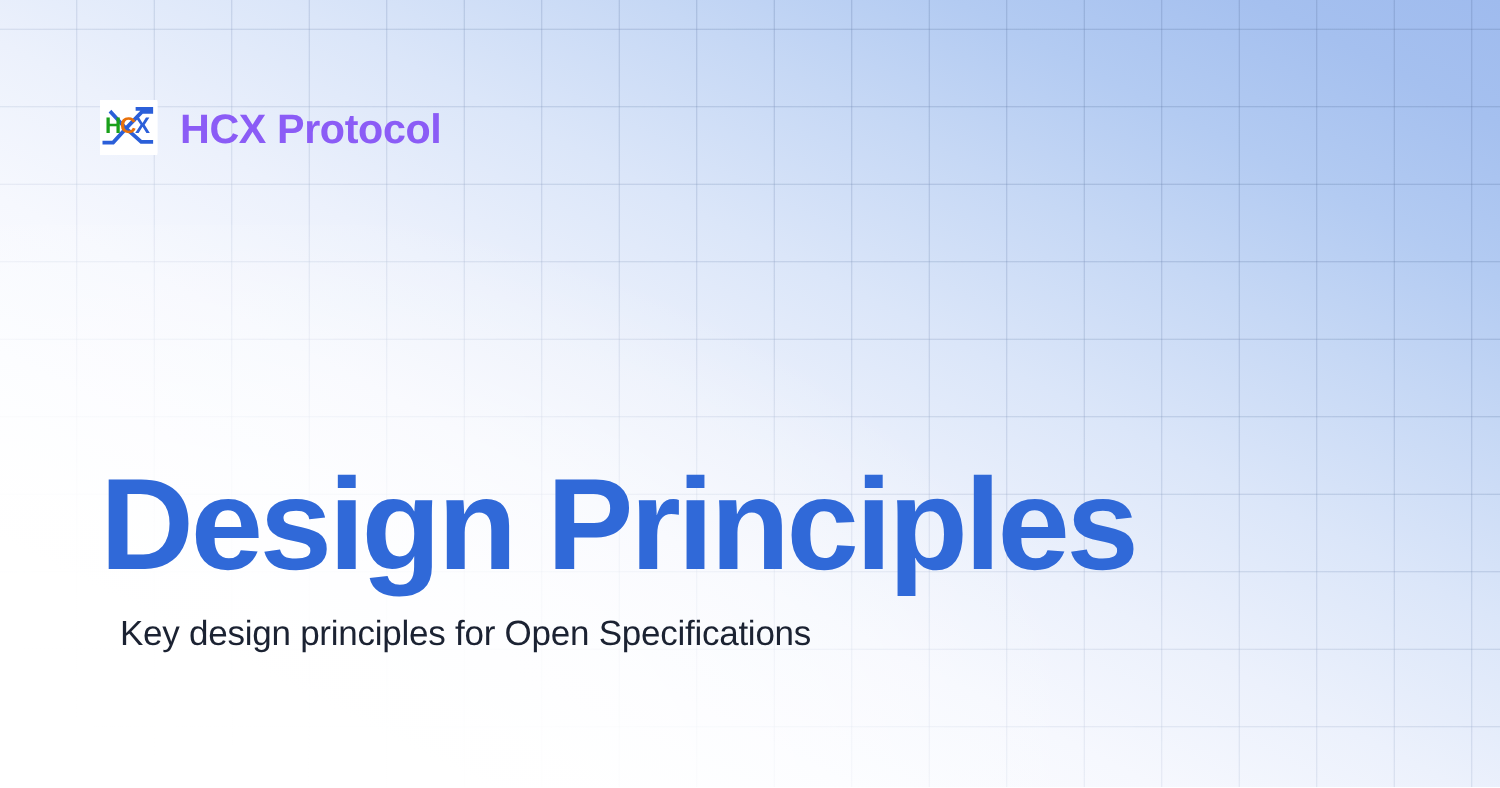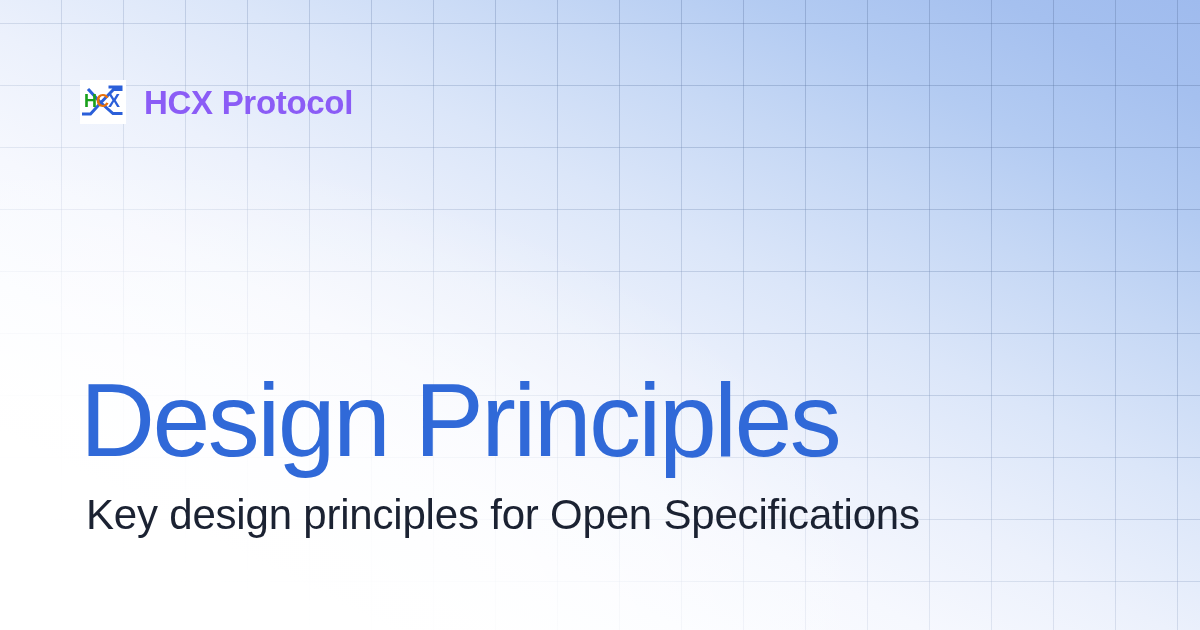--- a/index.html
+++ b/index.html
@@ -109,30 +109,30 @@
 
   
   .hero {
     position: absolute;
     left: 80px;
     top: 368px;
     width: 1040px;
   }
   .hero-title {
     font-size: 104px;
-    font-weight: normal;
+    font-weight: bold;
     color: #3069d8;
     line-height: 1.0;
     letter-spacing: -2.6px;
     margin: 0;
     white-space: nowrap;
   }
   .hero-subtitle {
-    margin: 18px 0 0 6px;
-    font-size: 42px;
+    margin: 18px 0 0 16px;
+    font-size: 28px;
     font-weight: normal;
     color: #1b2232;
     line-height: 1.2;
     letter-spacing: -0.2px;
     white-space: nowrap;
   }
 </style>
 </head>
 <body>
 

